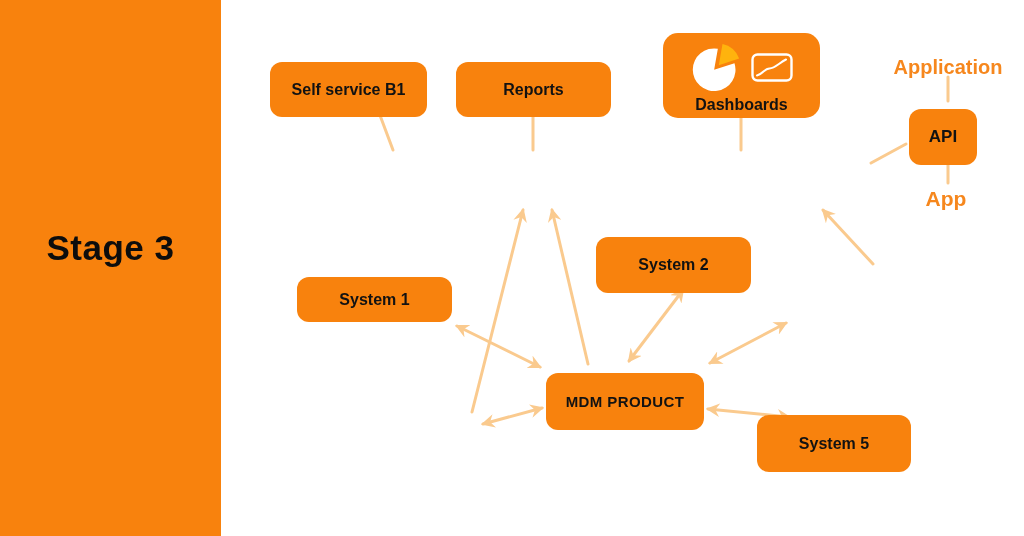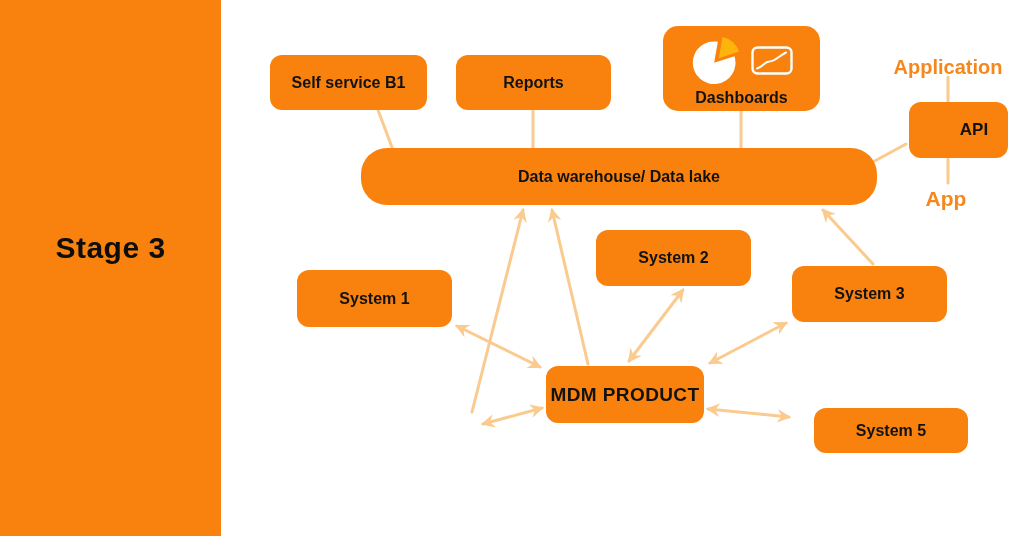--- a/index.html
+++ b/index.html
@@ -8,41 +8,41 @@
     background:#ffffff;
     font-family:"Liberation Sans","DejaVu Sans",sans-serif;
   }
   
   #sidebar{
     position:absolute;left:0;top:0;width:221px;height:536px;
     background:#F8820D;display:flex;align-items:center;justify-content:center;
   }
   #stage-title{
     margin:4px;padding-bottom:40px;
-    font-size:30px;font-weight:bold;color:#0d0d0d;letter-spacing:.5px;
+    font-size:35px;font-weight:bold;color:#0d0d0d;letter-spacing:.5px;
   }
   
   #connectors{position:absolute;left:0;top:0;width:1024px;height:536px;}
   
   .node{
     position:absolute;background:#F8820D;border-radius:12px;
     display:flex;align-items:center;justify-content:center;
-    color:#121212;font-weight:bold;font-size:16px;text-align:center;
+    color:#121212;font-weight:bold;font-size:16px;text-align:center;margin-top:7px;
   }
   #node-self-service{left:270px;top:55px;width:157px;height:55px;}
   #node-reports{left:456px;top:55px;width:155px;height:55px;}
   #node-dashboards{left:663px;top:26px;width:157px;height:85px;border-radius:15px;flex-direction:column;justify-content:flex-start;}
   #node-warehouse{left:361px;top:148px;width:516px;height:57px;border-radius:26px;}
-  #node-api{left:909px;top:102px;width:68px;height:56px;font-size:17px;padding-left:31px;}
-  #node-system1{left:297px;top:270px;width:155px;height:57px;}
+  #node-api{left:909px;top:102px;width:68px;height:56px;font-size:17px;}
+  #node-system1{left:297px;top:270px;width:155px;height:45px;}
   #node-system2{left:596px;top:230px;width:155px;height:56px;}
   #node-system3{left:792px;top:266px;width:155px;height:56px;}
-  #node-mdm{left:546px;top:366px;width:158px;height:57px;font-size:19px;letter-spacing:.4px;}
+  #node-mdm{left:546px;top:366px;width:158px;height:57px;font-size:15px;letter-spacing:.4px;}
   #node-system4{left:322px;top:413px;width:155px;height:56px;}
-  #node-system5{left:814px;top:408px;width:154px;height:45px;}
+  #node-system5{left:757px;top:408px;width:154px;height:57px;}
   
   .dash-icons{display:flex;align-items:center;gap:9px;margin-top:8px;}
   .dash-label{margin-top:3px;}
   
   .float-label{
     position:absolute;transform:translateX(-50%);
     color:#F6871D;font-weight:bold;white-space:nowrap;
   }
   #label-application{left:948px;top:56px;font-size:20px;}
   #label-app{left:946px;top:187px;font-size:21px;}
@@ -93,42 +93,36 @@
         <path d="M31,26 L35,3.3 A23,23 0 0 1 52.9,18.9 Z" fill="#FFB30D"></path>
       </svg>
       <svg width="42" height="29" viewBox="0 0 42 29">
         <rect x="1.5" y="1.5" width="39" height="26" rx="5" fill="none" stroke="#ffffff" stroke-width="2.4"></rect>
         <path d="M6,22.5 C12,21 13.5,15.5 18.5,15.5 C24,15.5 28,10 35,6.5" fill="none" stroke="#ffffff" stroke-width="2" stroke-linecap="round"></path>
       </svg>
     </div>
     <span class="dash-label">Dashboards</span>
   </div>
 
-  <div class="node" id="node-warehouse">
-    <span>Data warehouse/ Data lake</span>
-  </div>
 
   <div class="node" id="node-api">
     <span>API</span>
   </div>
 
   <div class="float-label" id="label-application">Application</div>
   <div class="float-label" id="label-app">App</div>
 
   <div class="node" id="node-system1">
     <span>System 1</span>
   </div>
 
   <div class="node" id="node-system2">
     <span>System 2</span>
   </div>
 
-  <div class="node" id="node-system3">
-    <span>System 3</span>
-  </div>
 
   <div class="node" id="node-mdm">
     <span>MDM PRODUCT</span>
   </div>
 
 
   <div class="node" id="node-system5">
     <span>System 5</span>
   </div>
 

